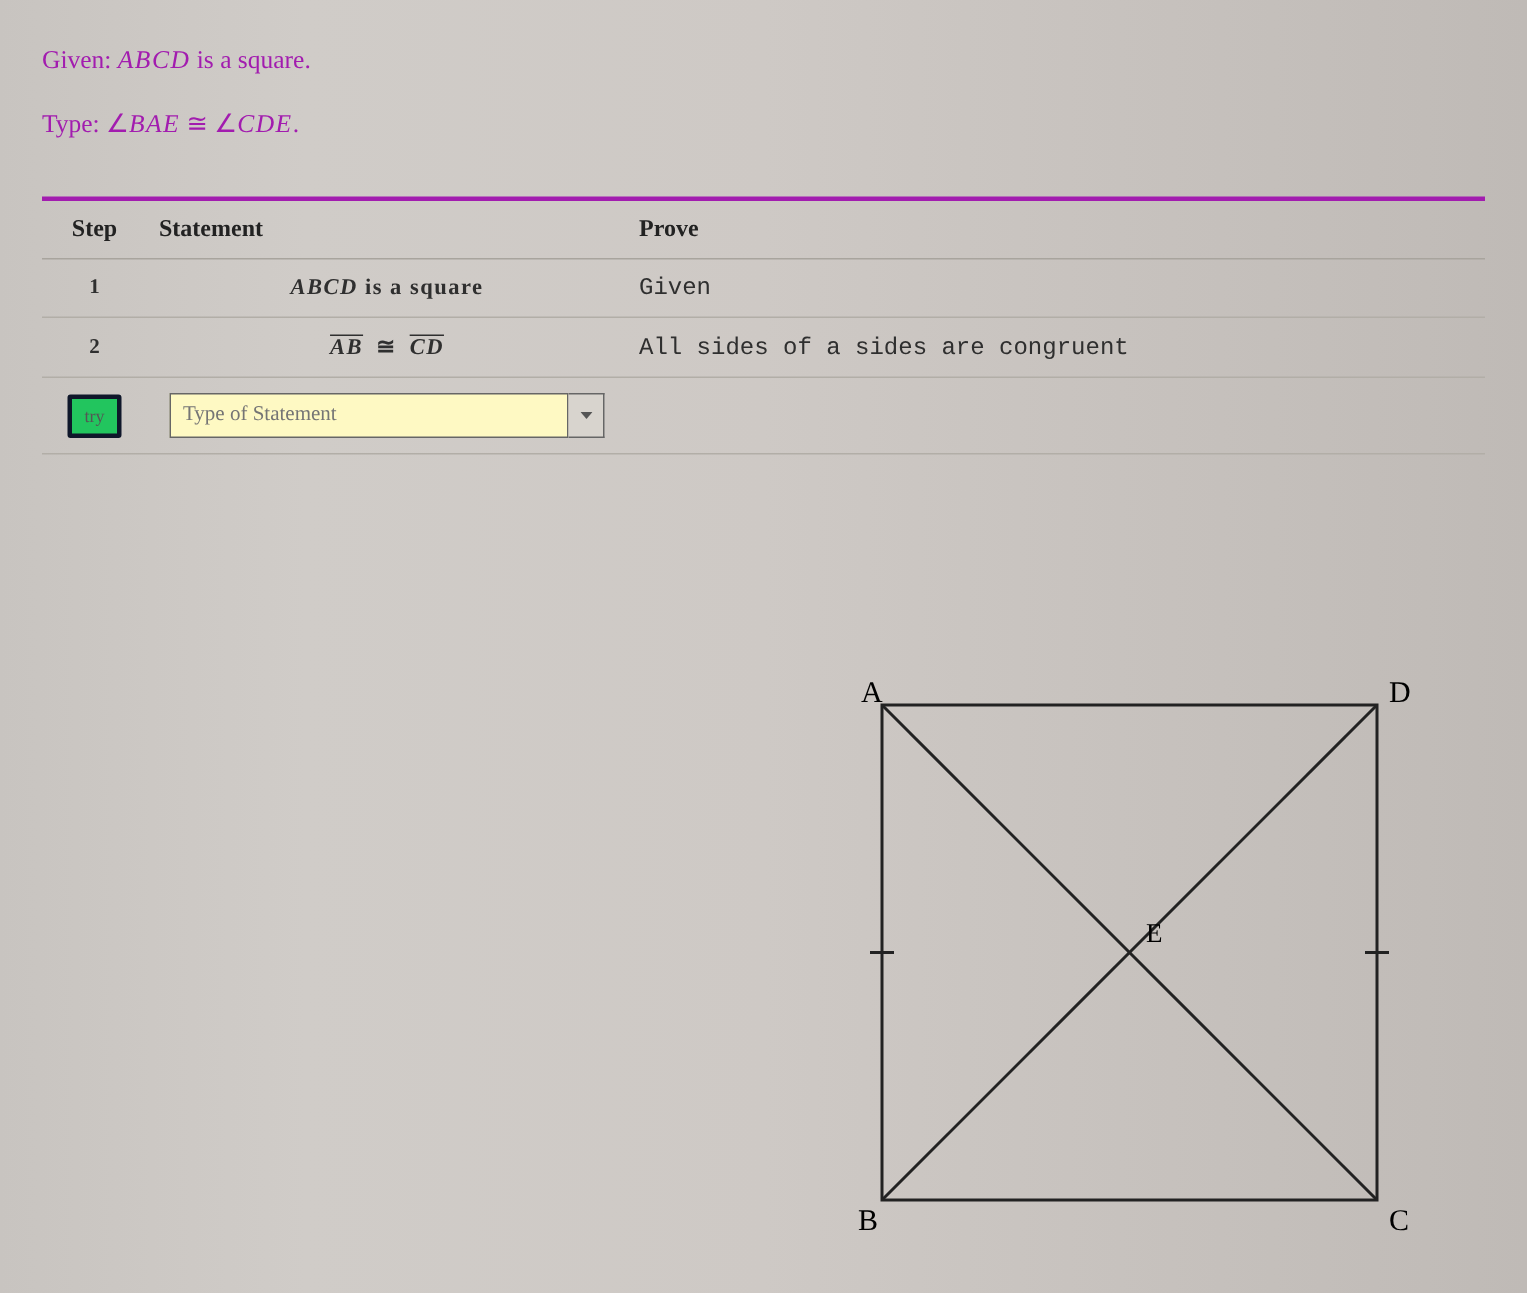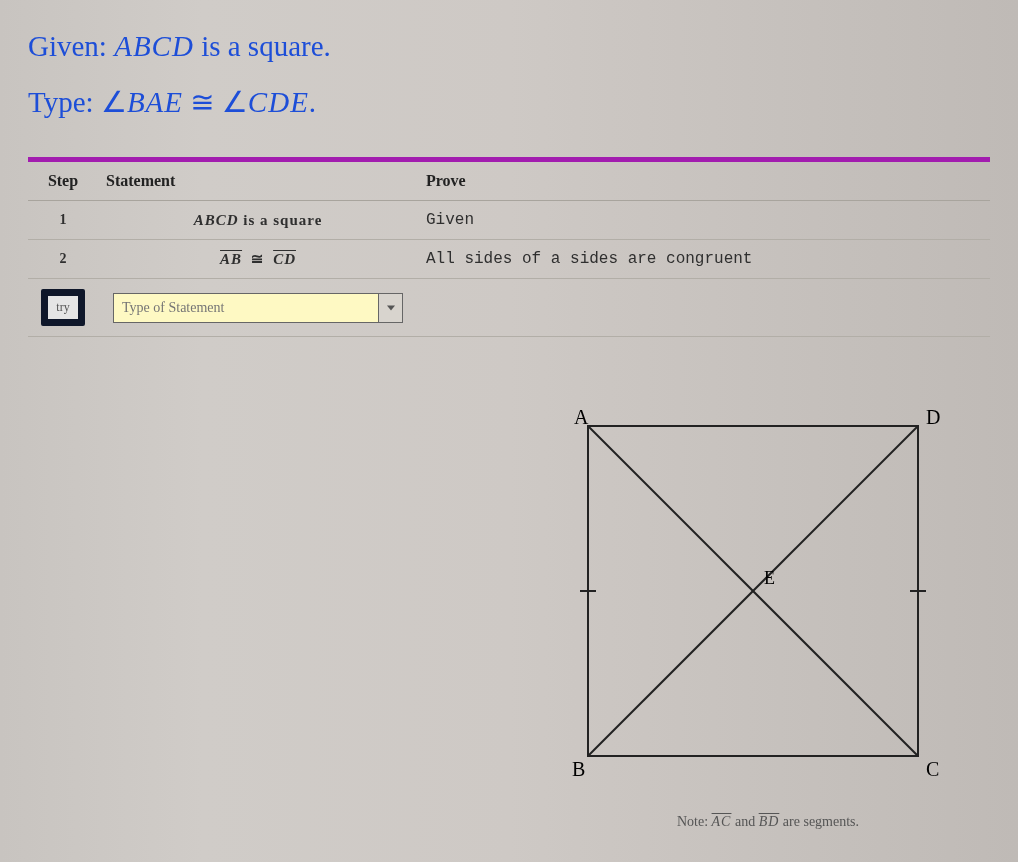--- a/index.html
+++ b/index.html
@@ -7,61 +7,61 @@
     width: 1018px;
     height: 862px;
     background: linear-gradient(90deg, #c8c4c0 0%, #d0ccc8 20%, #cec9c5 50%, #c5c0bc 80%, #bfbab6 100%);
     font-family: Georgia, 'Times New Roman', serif;
     color: #2a2a2a;
     padding: 30px 28px 20px 28px;
     position: relative;
     overflow: hidden;
   }
   .given-prove {
-    font-size: 29px;
-    color: #1d4ed8;
+    font-size: 17px;
+    color: #a21caf;
     margin-bottom: 22px;
   }
   .given-prove .math-it { font-style: italic; font-family: 'Times New Roman', serif; letter-spacing: 1px; }
   .angle { font-style: normal; }
   .table-wrap {
     margin-top: 38px;
     width: 100%;
   }
   table.proof {
     width: 100%;
     border-collapse: collapse;
   }
   table.proof th {
     text-align: left;
     font-weight: bold;
     font-size: 16px;
     padding: 10px 8px;
-    border-top: 5px solid #a21caf;
+    border-top: 3px solid #a21caf;
     border-bottom: 1px solid #a8a49d;
     color: #222;
   }
   table.proof th.step-h { width: 70px; text-align: center; }
   table.proof th.stmt-h { width: 320px; text-align: left; }
   table.proof td {
     padding: 10px 8px;
     border-bottom: 1px solid #b2aea7;
     font-size: 15px;
     vertical-align: middle;
     color: #2f2f2f;
   }
   table.proof td.step-c { text-align: center; font-weight: bold; font-size: 14px; }
   table.proof td.stmt-c { text-align: center; font-style: italic; font-family: 'Times New Roman', serif; letter-spacing: 1px; font-weight: bold; }
   table.proof td.reason-c { font-size: 16px; font-family: Liberation Mono, monospace; }
   .overline { text-decoration: overline; text-decoration-thickness: 1px; }
   .try-row td { border-bottom: none; padding-top: 6px; }
   .try-btn {
     display: inline-block;
-    border: 7px solid #0f172a;
-    background: #e5e5e5;
+    border: 3px solid #0f172a;
+    background: #22c55e;
     color: #555;
     font-size: 12px;
     padding: 4px 8px;
     border-radius: 2px;
     cursor: pointer;
     font-family: inherit;
   }
   .stmt-input-wrap {
     display: flex;
     align-items: stretch;
@@ -174,16 +174,13 @@
 
     <line x1="22" y1="185" x2="38" y2="185" stroke="#222" stroke-width="2"></line>
     <line x1="352" y1="185" x2="368" y2="185" stroke="#222" stroke-width="2"></line>
 
     <text x="16" y="18" font-size="20" font-family="Times New Roman">A</text>
     <text x="368" y="18" font-size="20" font-family="Times New Roman">D</text>
     <text x="14" y="370" font-size="20" font-family="Times New Roman">B</text>
     <text x="368" y="370" font-size="20" font-family="Times New Roman">C</text>
     <text x="206" y="178" font-size="18" font-family="Times New Roman">E</text>
   </svg>
-  <div class="note">
-    <span>Note: </span><span class="ov">AC</span><span> and </span><span class="ov">BD</span><span> are segments.</span>
-  </div>
 </div>
 
 </body></html>

